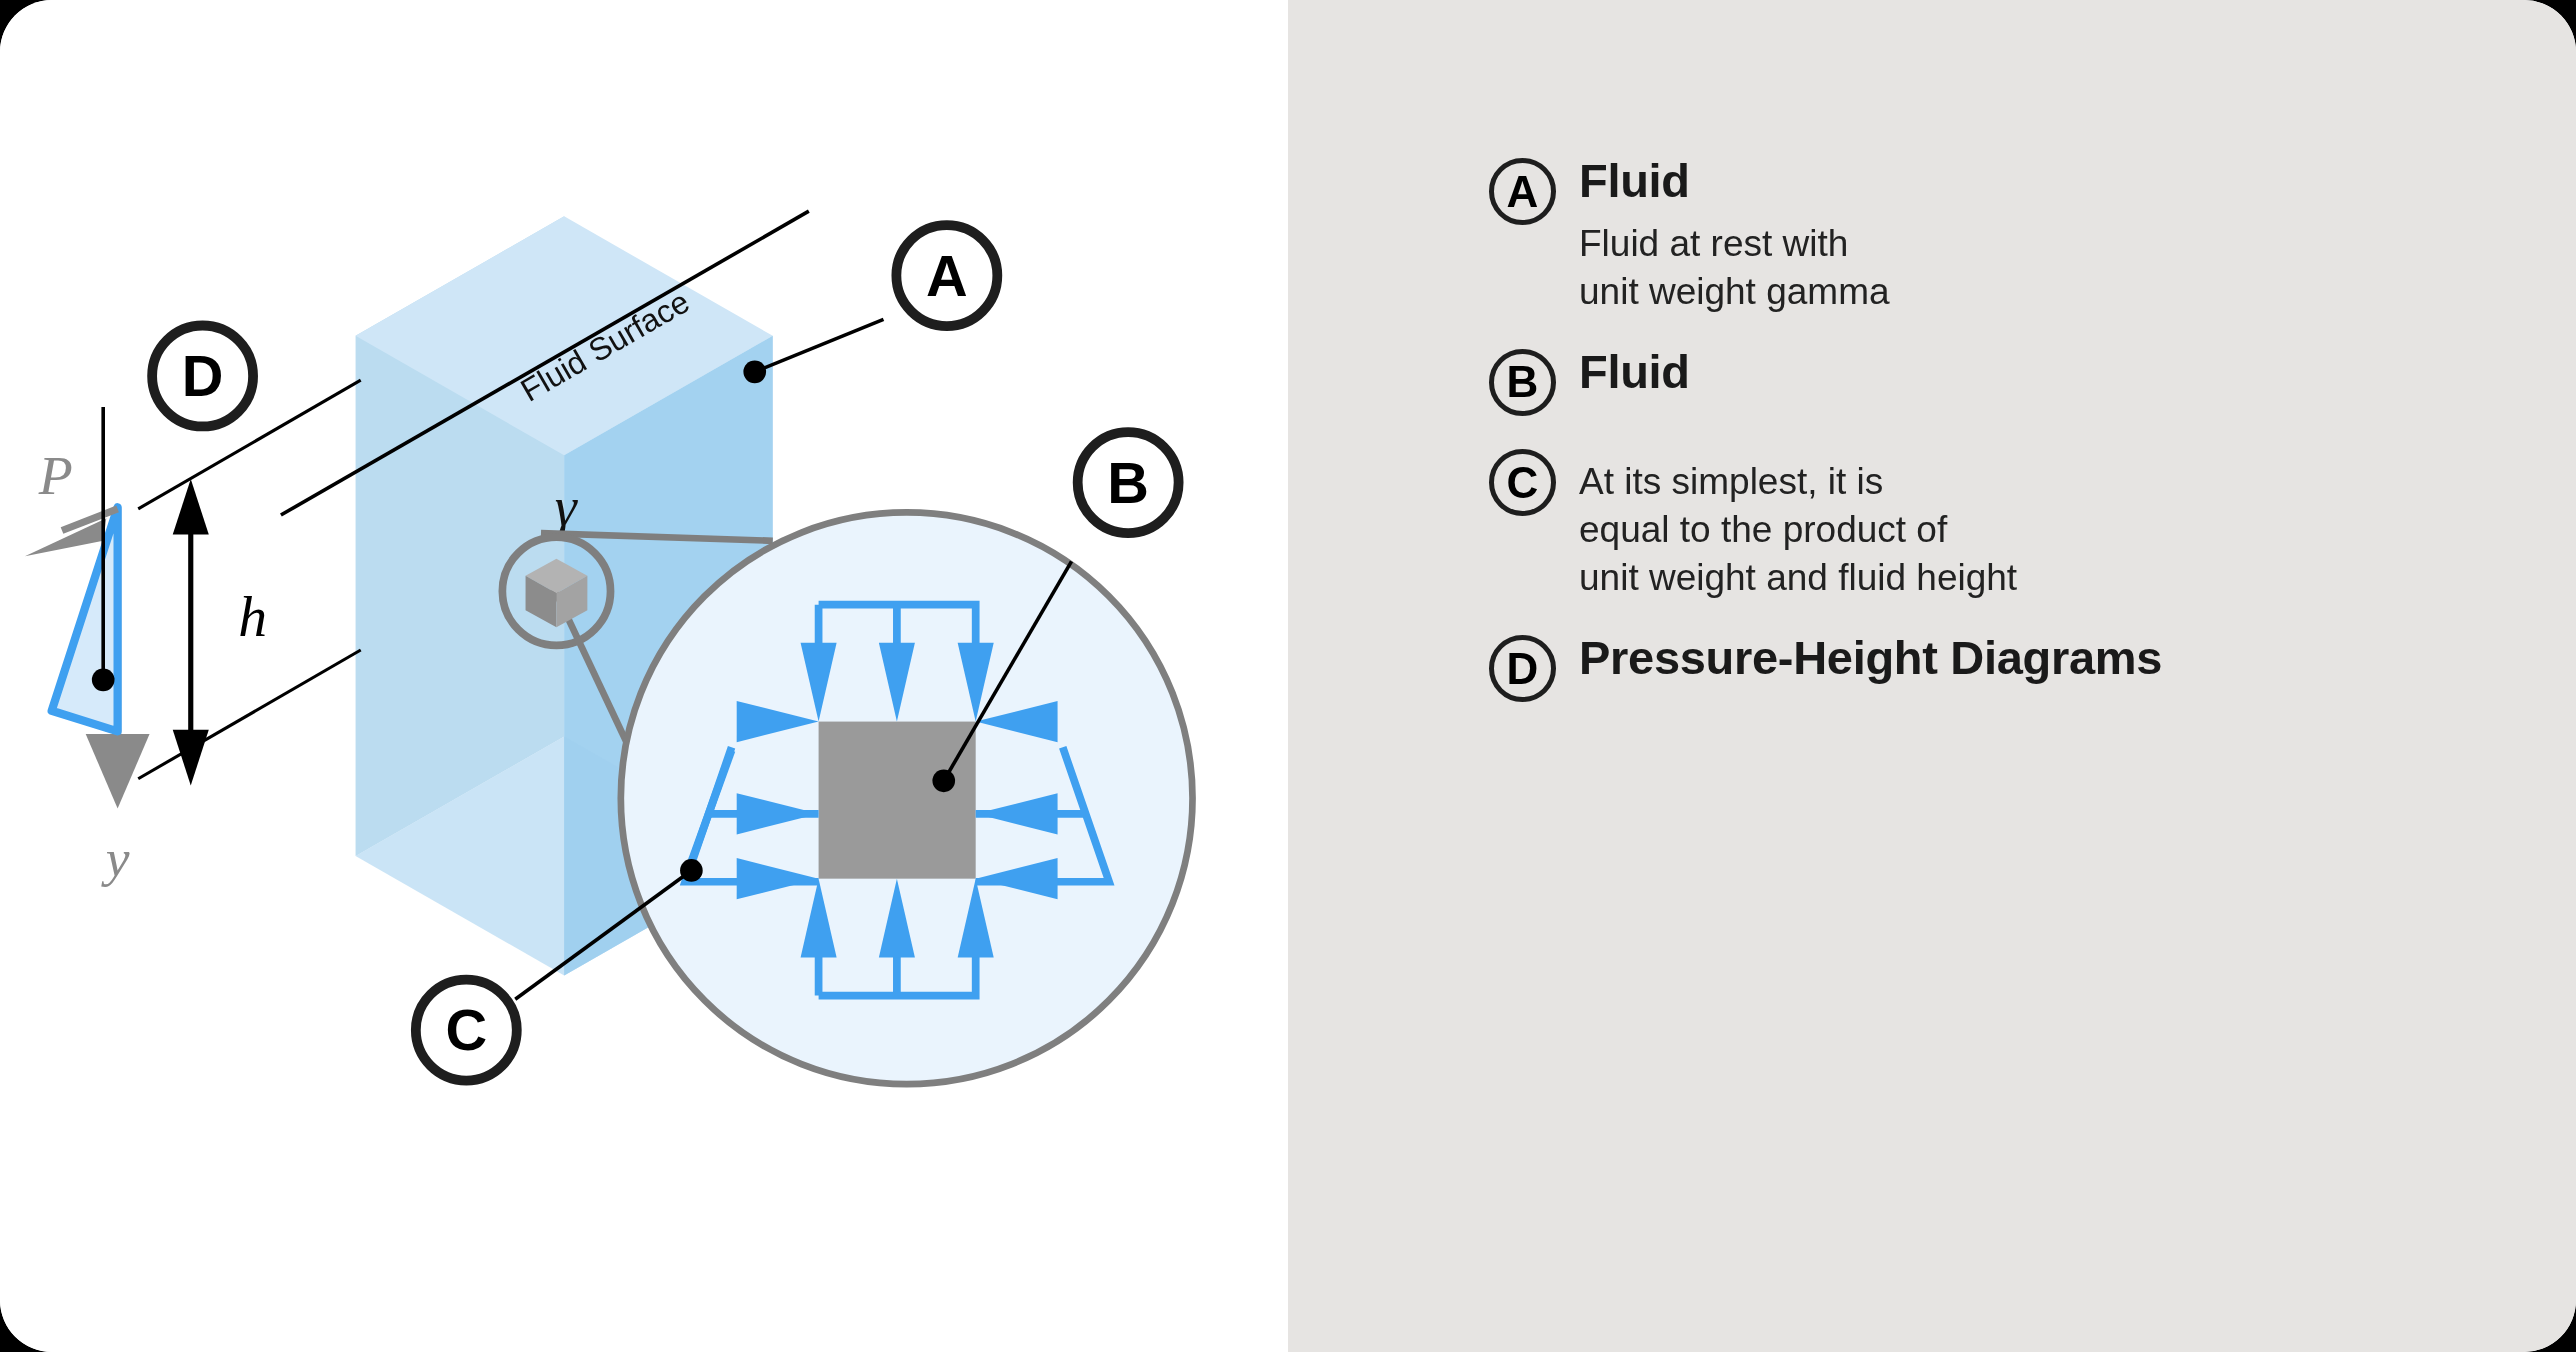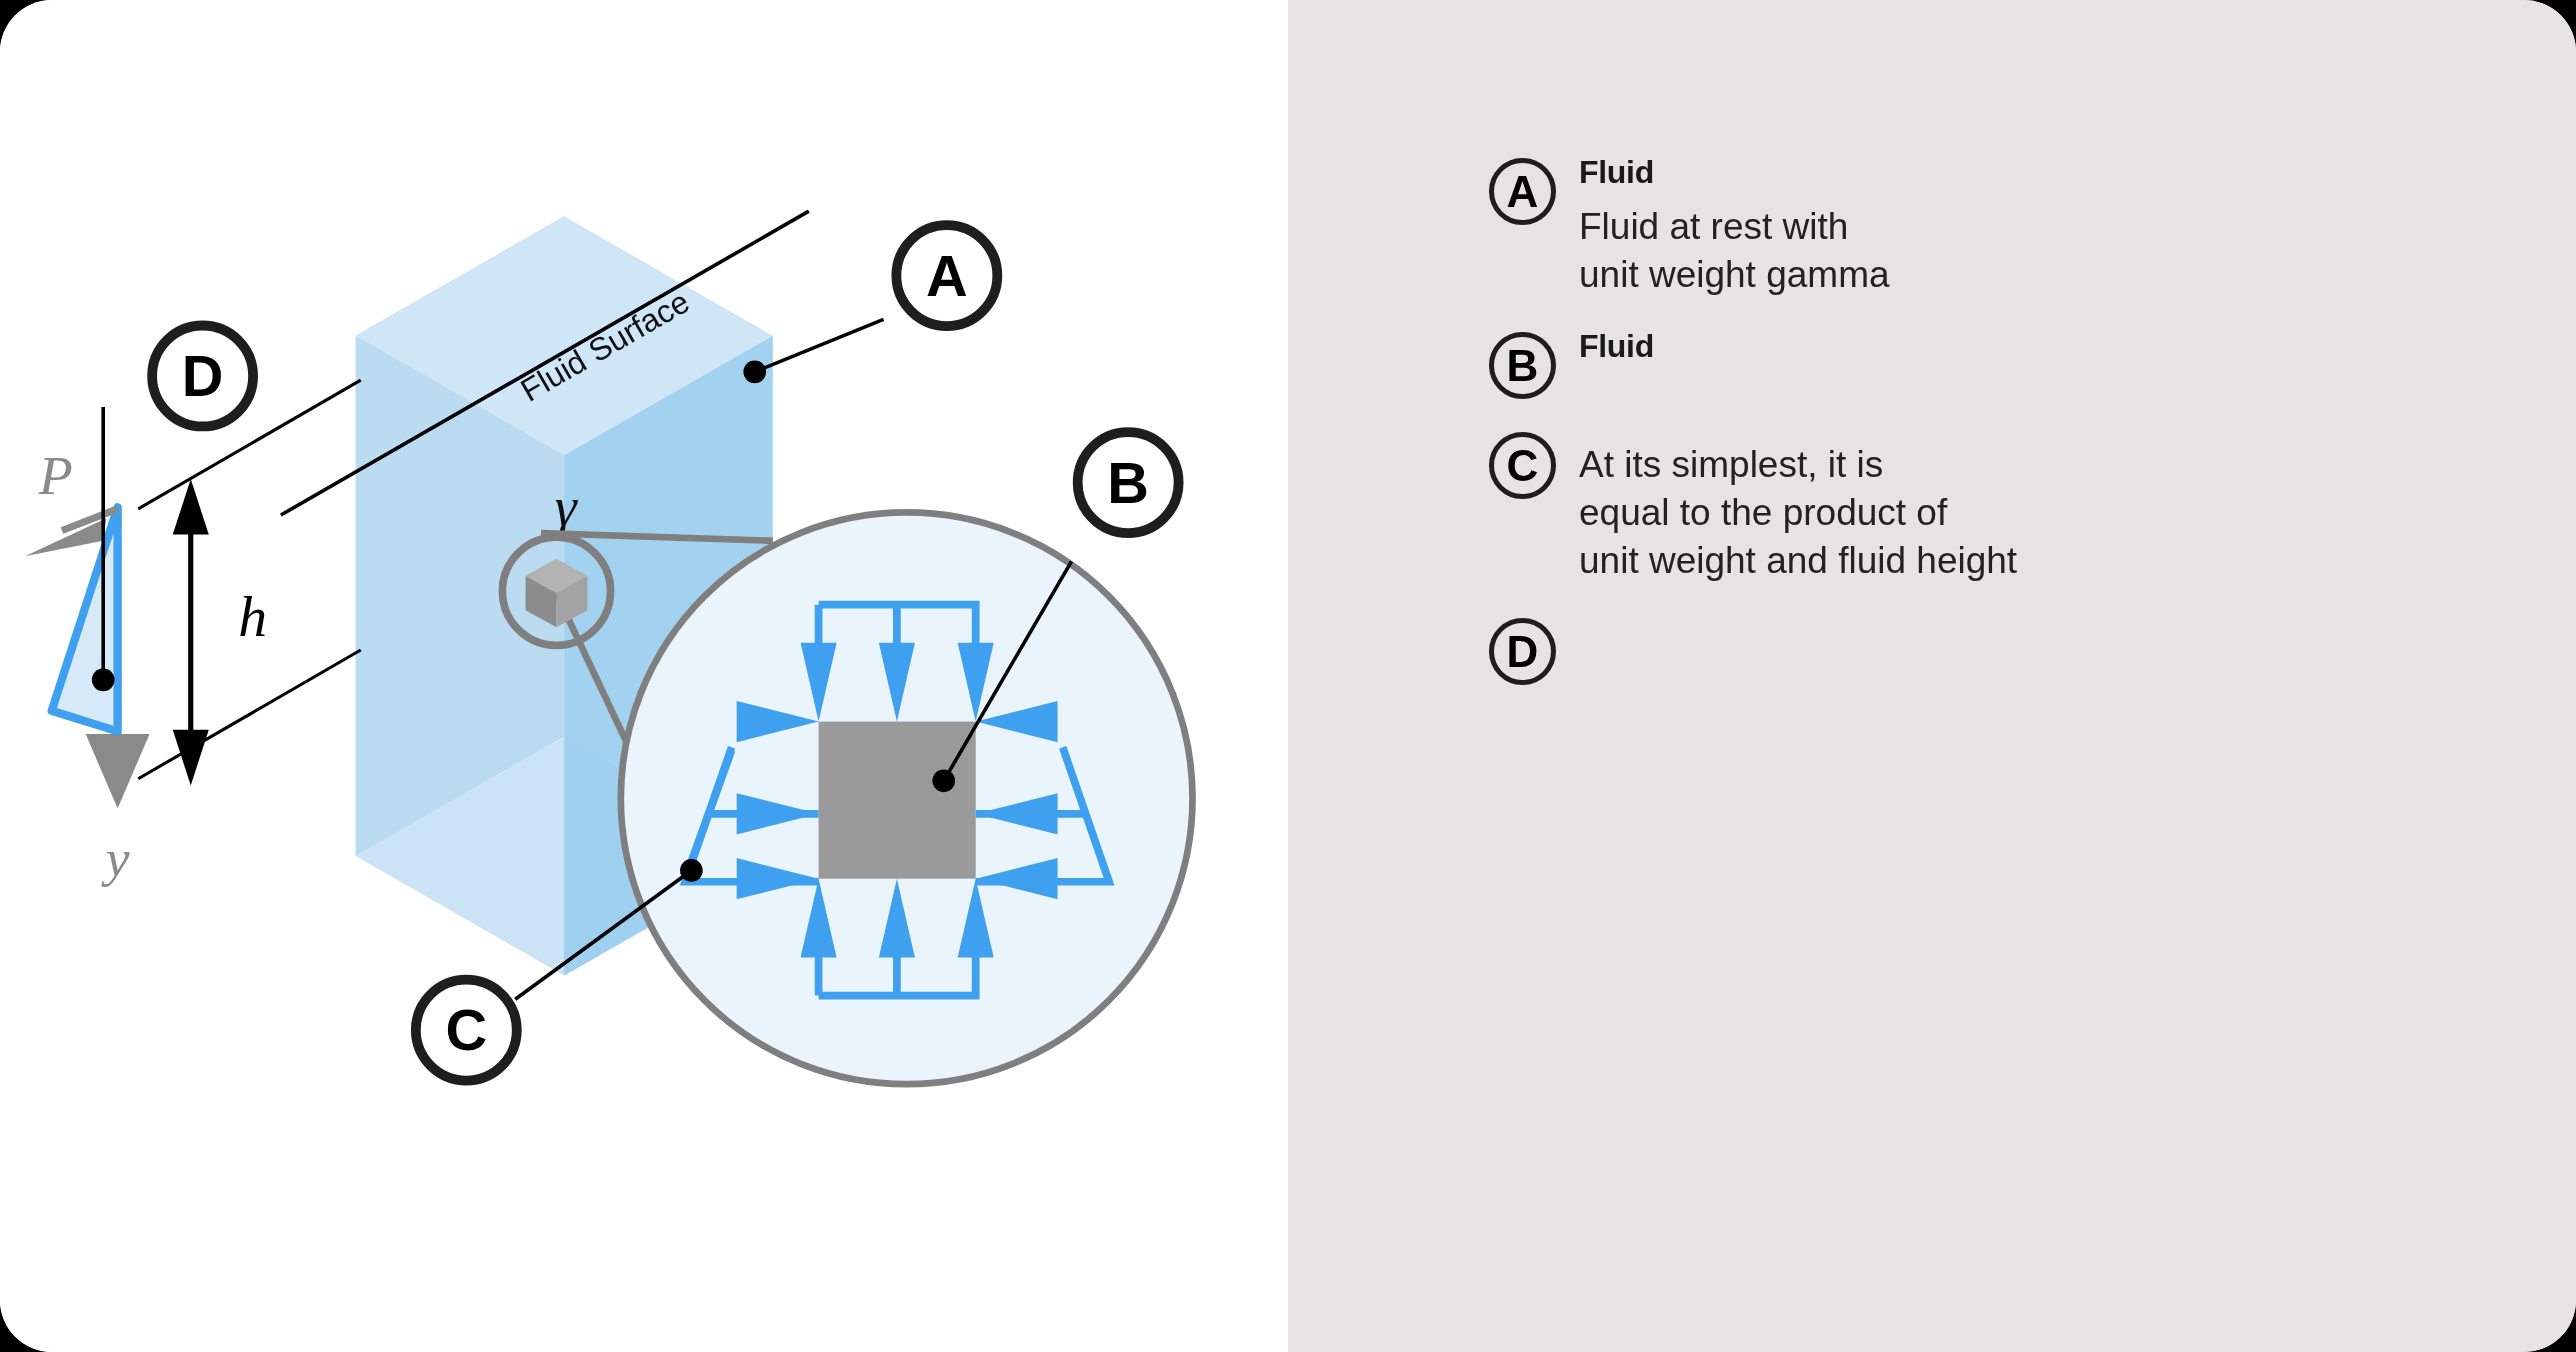--- a/index.html
+++ b/index.html
@@ -13,21 +13,21 @@
 
   #legend-list{position:absolute;left:201px;top:155px;width:1056px;
                display:flex;flex-direction:column;gap:30px;}
   .legend-row{display:flex;align-items:flex-start;gap:23px;}
   .legend-badge{flex:0 0 auto;width:67px;height:67px;border-radius:50%;
                 border:5.7px solid #1E1E1E;background:transparent;
                 display:flex;align-items:center;justify-content:center;
                 font-size:44px;font-weight:bold;color:#000;line-height:1;
                 box-sizing:border-box;margin-top:3.1px;}
   .legend-text{flex:1 1 auto;padding-top:0;}
-  .legend-title{font-size:32px;font-weight:bold;color:#1A1A1A;
+  .legend-title{font-size:47px;font-weight:bold;color:#1A1A1A;
                 line-height:1.12;letter-spacing:-0.3px;white-space:nowrap;}
   .legend-desc{font-size:37px;font-weight:normal;color:#222;
                line-height:1.30;margin-top:12px;white-space:pre-line;}
 </style>
 </head>
 <body>
 
 <div id="card">
 
   <div id="figure-pane">
@@ -177,20 +177,21 @@
         <div class="legend-text">
           <div class="legend-desc">At its simplest, it is
 equal to the product of
 unit weight and fluid height</div>
         </div>
       </div>
 
       <div class="legend-row">
         <div class="legend-badge">D</div>
         <div class="legend-text">
+          <div class="legend-title">Pressure-Height Diagrams</div>
         </div>
       </div>
 
     </div>
   </div>
 
 </div>
 
 
 </body></html>

